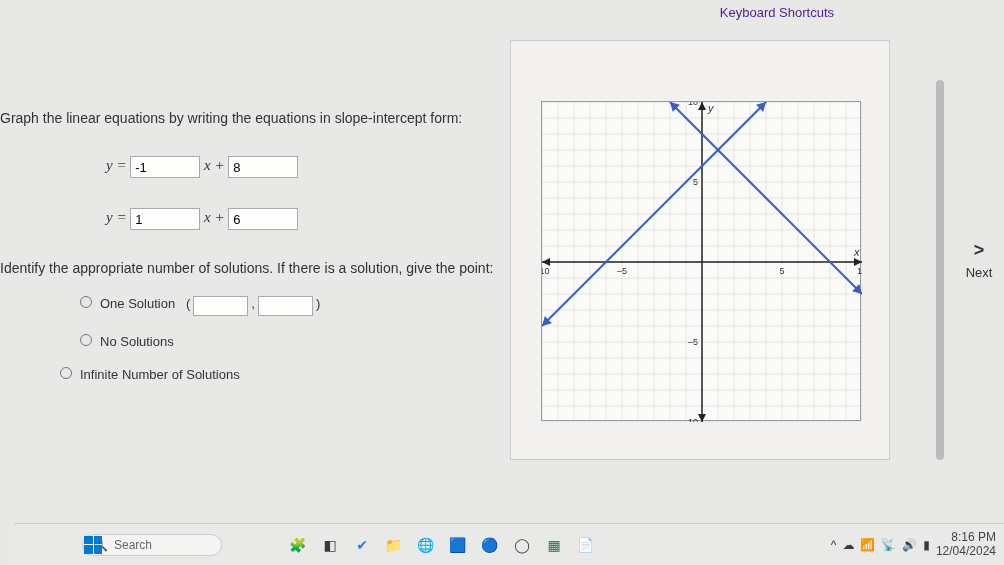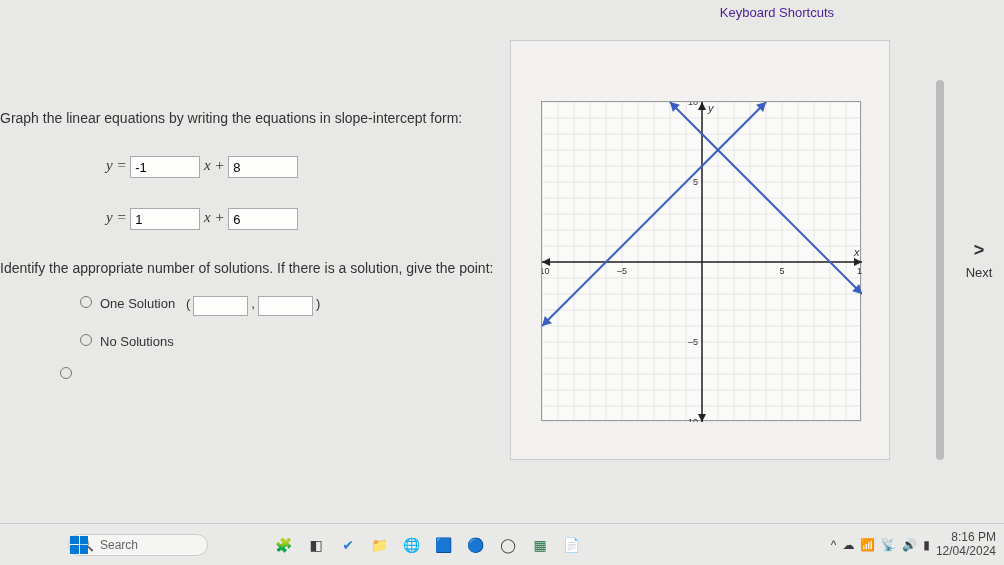--- a/index.html
+++ b/index.html
@@ -124,21 +124,21 @@
     top: 80px;
     width: 8px;
     height: 380px;
     background: #bbb;
     border-radius: 4px;
   }
   
   .taskbar {
     position: absolute;
     bottom: 0;
-    left: 0;
+    left: 14px;
     right: 0;
     height: 42px;
     background: #e9e9e7;
     border-top: 1px solid #ccc;
     display: flex;
     align-items: center;
     padding: 0 8px;
     font-size: 12px;
   }
   .taskbar .search-box {
@@ -209,20 +209,21 @@
       <input class="small-input" style="">
       <span>)</span>
     </div>
     <div class="opt-row">
       <span class="radio"></span>
       <span>No Solutions</span>
     </div>
   </div>
   <div class="opt-row opt-infinite">
     <span class="radio"></span>
+    <span>Infinite Number of Solutions</span>
   </div>
 </div>
 
 <div class="graph-panel">
   <div class="graph-inner">
     <svg id="graph-svg" viewBox="0 0 320 320" width="320" height="320">
         <line x1="0" y1="0" x2="0" y2="320" stroke="#ccc" stroke-width="0.5"></line>
         <line x1="16" y1="0" x2="16" y2="320" stroke="#ccc" stroke-width="0.5"></line>
         <line x1="32" y1="0" x2="32" y2="320" stroke="#ccc" stroke-width="0.5"></line>
         <line x1="48" y1="0" x2="48" y2="320" stroke="#ccc" stroke-width="0.5"></line>

